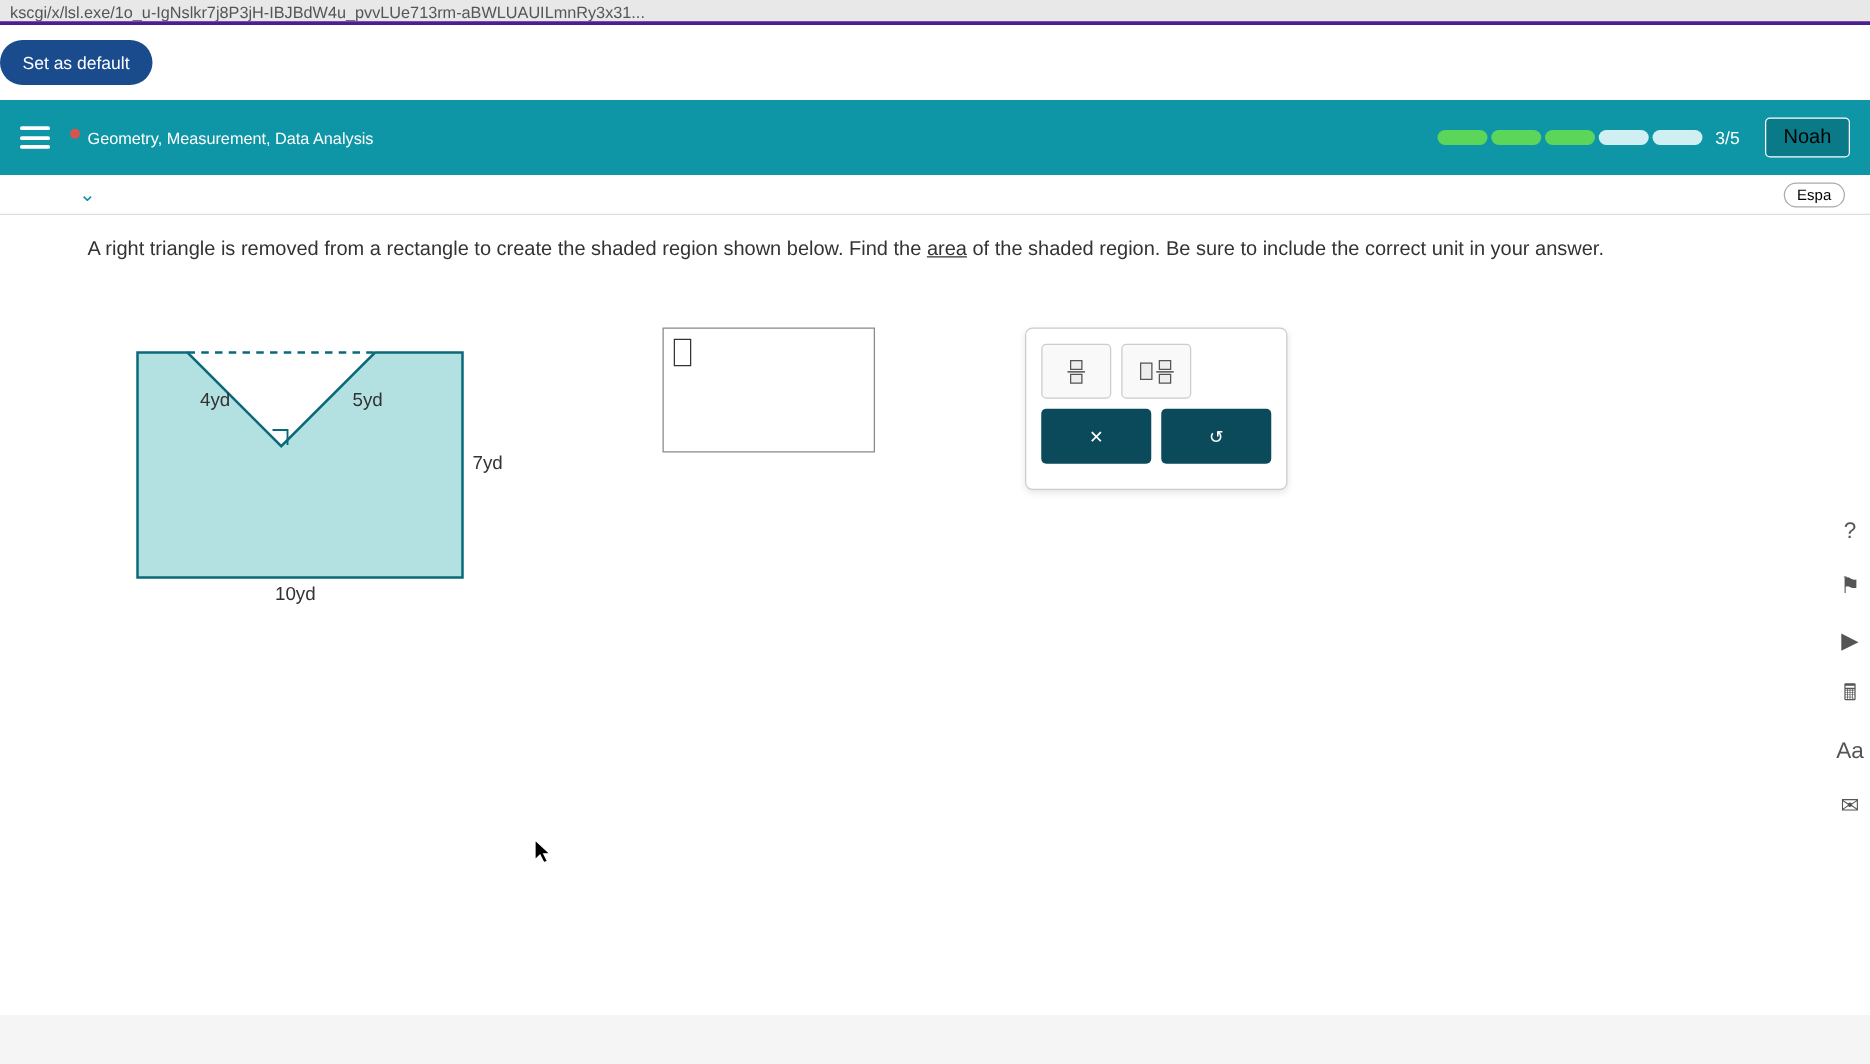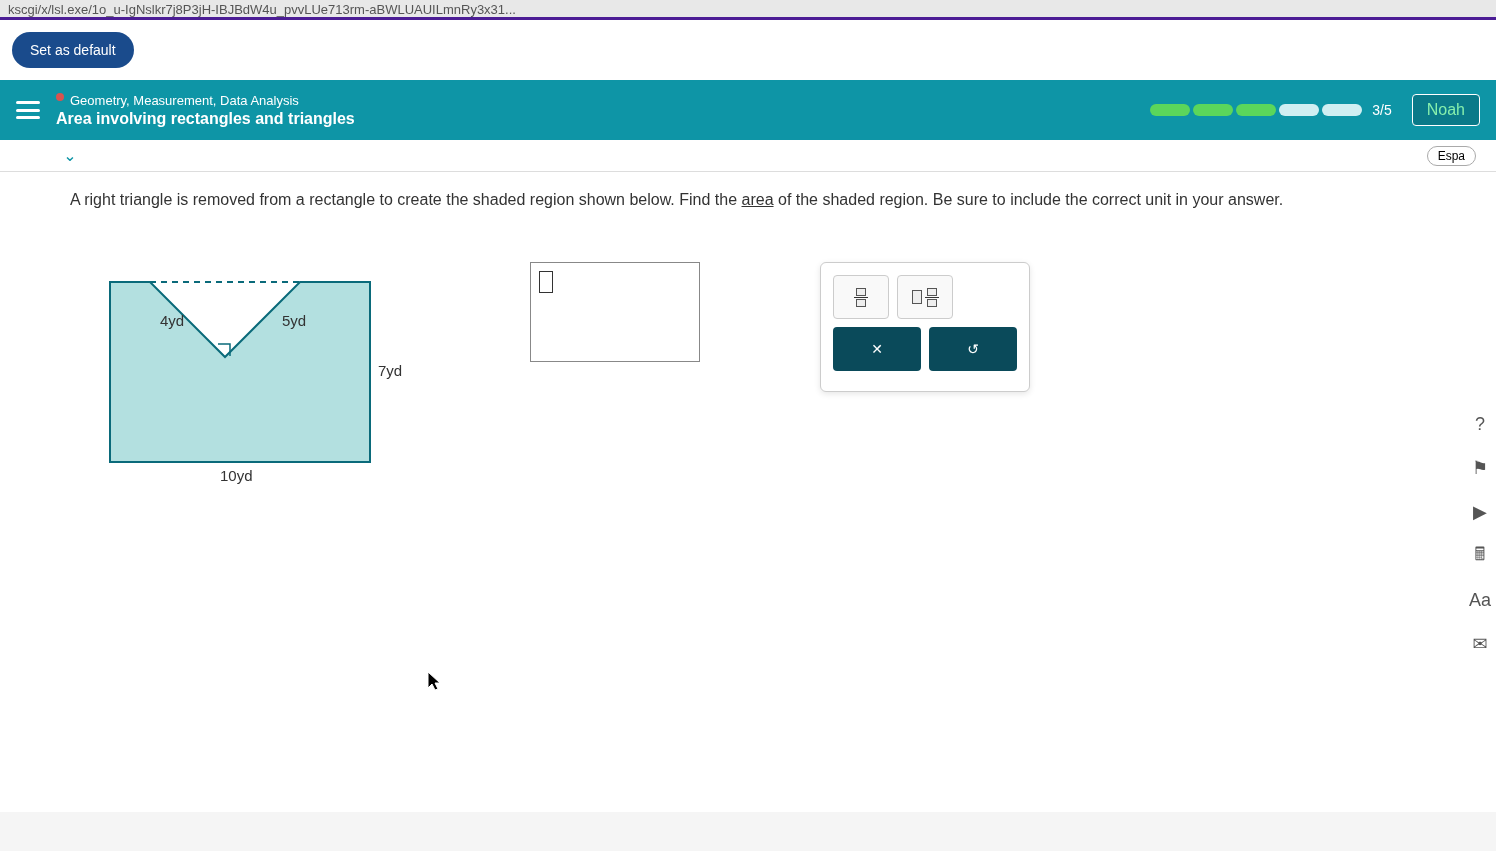--- a/index.html
+++ b/index.html
@@ -16,21 +16,21 @@
     padding: 2px 8px;
     font-size: 13px;
     color: #555;
     border-bottom: 3px solid #4c1d95;
     height: 20px;
     white-space: nowrap;
     overflow: hidden;
   }
   .default-bar {
     background: #fff;
-    padding: 12px;
+    padding: 0;
     height: 60px;
     display: flex;
     align-items: center;
   }
   .set-default-btn {
     background: #1a4b8c;
     color: #fff;
     border: none;
     border-radius: 20px;
     padding: 10px 18px;
@@ -91,21 +91,21 @@
     width: 40px; height: 12px; border-radius: 6px; background: #d0eff2;
   }
   .seg.filled { background: #5bd65b; }
   .progress-text { font-size: 14px; color: #fff; }
   .user-pill {
     background: #0a7a89;
     border: 1px solid #fff;
     border-radius: 4px;
     padding: 6px 14px;
     font-size: 16px;
-    color: #86efac;
+    color: #000000;
     cursor: pointer;
   }
   .subbar {
     background: #fff;
     border-bottom: 1px solid #ddd;
     height: 32px;
     display: flex;
     align-items: center;
     justify-content: space-between;
     padding: 0 20px 0 60px;
@@ -250,21 +250,20 @@
   <div class="hamburger">
     <span></span>
       <span></span>
       <span></span>
   </div>
   <div class="header-titles">
     <div class="breadcrumb">
       <span class="dot"></span>
       <span>Geometry, Measurement, Data Analysis</span>
     </div>
-    <div class="topic">Area involving rectangles and triangles</div>
   </div>
   <div class="progress-wrap">
     <div class="progress-bar">
       <div class="seg filled"></div>
       <div class="seg filled"></div>
       <div class="seg filled"></div>
       <div class="seg"></div>
       <div class="seg"></div>
     </div>
     <div class="progress-text">3/5</div>

